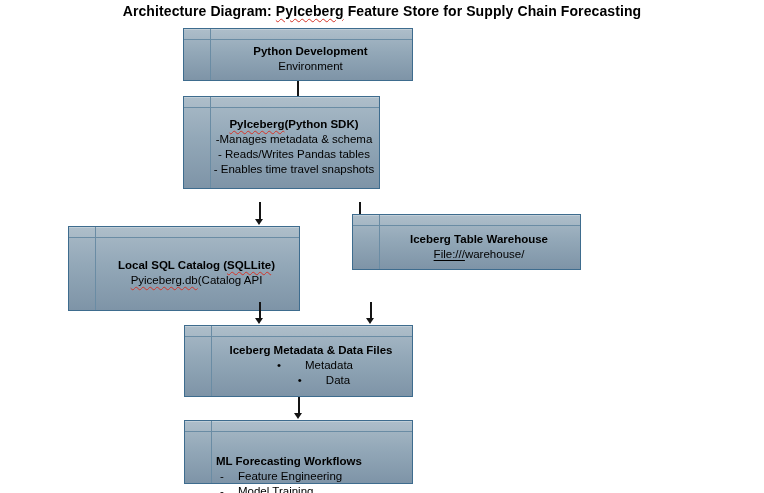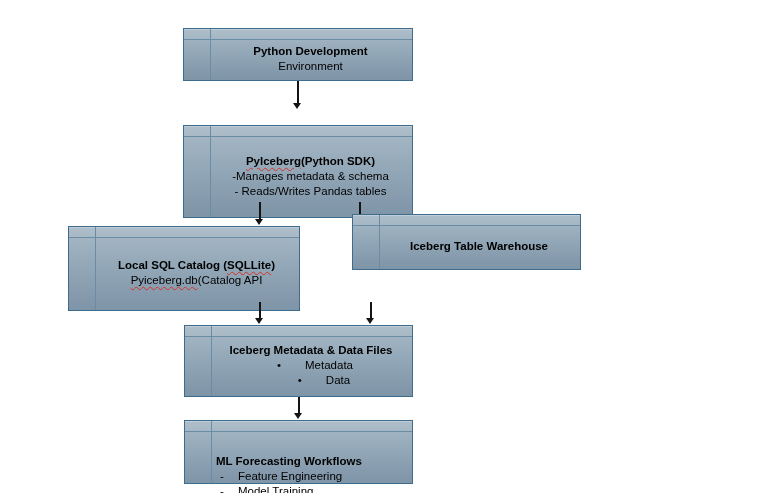--- a/index.html
+++ b/index.html
@@ -51,42 +51,46 @@
     position:absolute; bottom:0; left:0; width:0; height:0;
     border-left:4.5px solid transparent; border-right:4.5px solid transparent;
     border-top:6.5px solid #141414;
   }
 </style>
 </head>
 <body>
 
 <div id="stage">
 
+  <div id="diagram-title">
+    <span>Architecture Diagram: </span><span class="sp">PyIceberg</span><span> Feature Store for Supply Chain Forecasting</span>
+  </div>
 
   <div class="node" style="left:183px; top:28px; width:230px; height:53px;">
     <div class="node-topband"></div>
     <div class="node-leftcol"></div>
     <div class="node-content">
       <div class="node-title">Python Development</div>
       <div>Environment</div>
     </div>
   </div>
 
   <div class="arrow" style="left:293px; top:81px; height:28px;">
     <div class="arrow-shaft"></div>
     <div class="arrow-head"></div>
   </div>
 
-  <div class="node" style="left:183px; top:125px; width:230px; height:93px;">
+  <div class="node" style="left:183px; top:96px; width:197px; height:93px;">
     <div class="node-topband"></div>
     <div class="node-leftcol"></div>
     <div class="node-content">
       <div class="node-title"><span class="sp">PyIceberg</span><span>(Python SDK)</span></div>
       <div>-Manages metadata &amp; schema</div>
       <div>- Reads/Writes Pandas tables</div>
+      <div>- Enables time travel snapshots</div>
     </div>
   </div>
 
   <div class="arrow" style="left:255px; top:202px; height:23px;">
     <div class="arrow-shaft"></div>
     <div class="arrow-head"></div>
   </div>
   <div class="arrow" style="left:355px; top:202px; height:23px;">
     <div class="arrow-shaft"></div>
     <div class="arrow-head"></div>
@@ -99,20 +103,21 @@
       <div class="node-title"><span>Local SQL Catalog (</span><span class="sp">SQLLite</span><span>)</span></div>
       <div><span class="sp">Pyiceberg.db</span><span>(Catalog API</span></div>
     </div>
   </div>
 
   <div class="node" style="left:352px; top:214px; width:229px; height:56px;">
     <div class="node-topband"></div>
     <div class="node-leftcol"></div>
     <div class="node-content">
       <div class="node-title">Iceberg Table Warehouse</div>
+      <div><span class="ul">File:///</span><span>warehouse/</span></div>
     </div>
   </div>
 
   <div class="arrow" style="left:255px; top:302px; height:22px;">
     <div class="arrow-shaft"></div>
     <div class="arrow-head"></div>
   </div>
   <div class="arrow" style="left:366px; top:302px; height:22px;">
     <div class="arrow-shaft"></div>
     <div class="arrow-head"></div>

